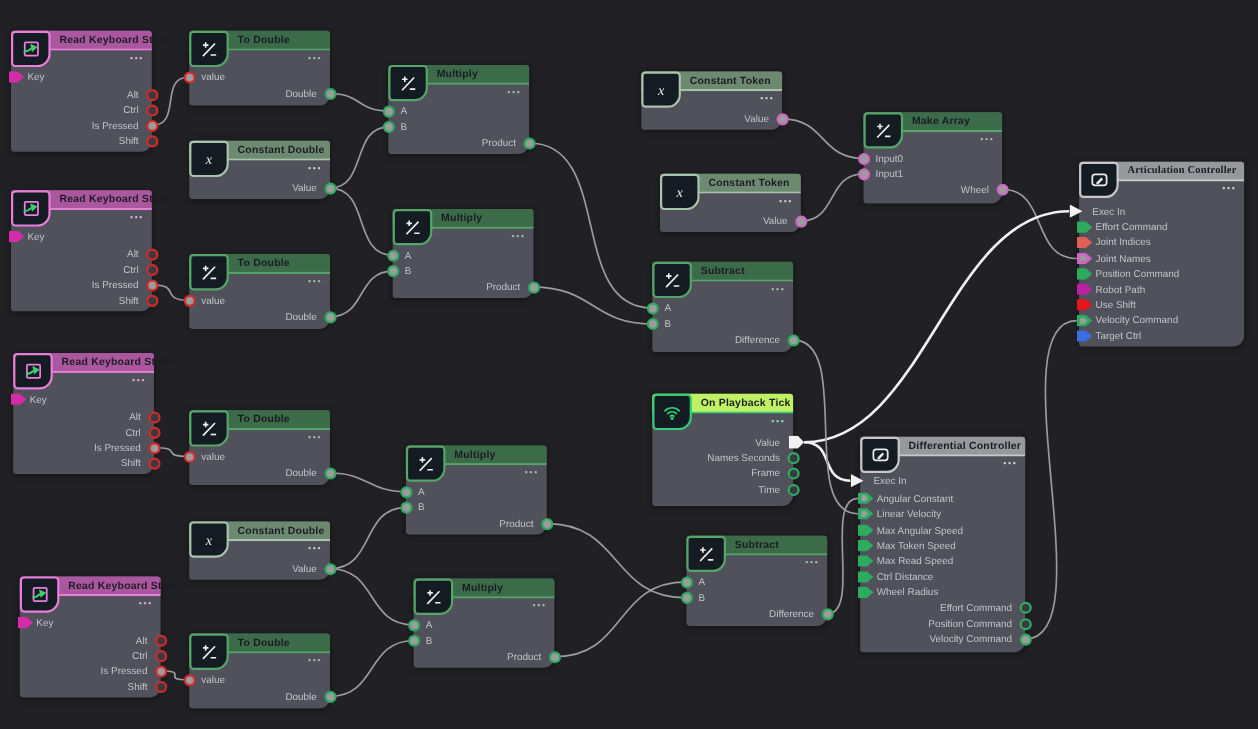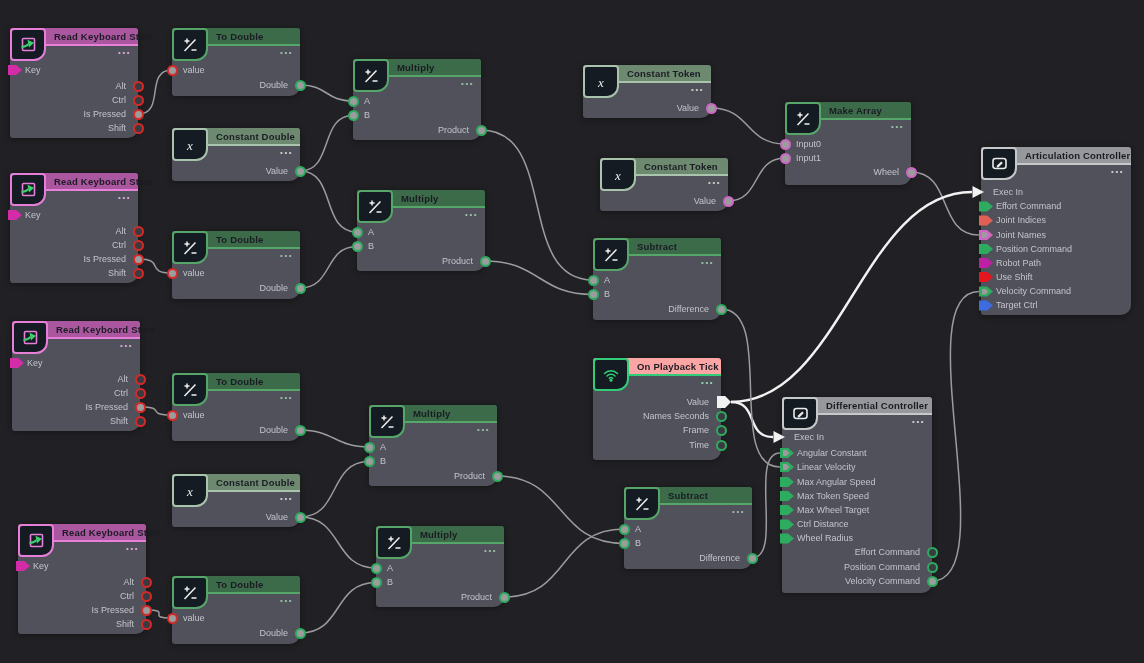--- a/index.html
+++ b/index.html
@@ -450,21 +450,21 @@
         </div>
         <div class="dots" style="color: rgb(156, 194, 164);">•••</div>
         <div class="pin-label" style="top: 35.5px; left: 11px;">Input0</div>
         <span class="pin circle connected" style="border-color: rgb(207, 102, 196); left: -5.5px; top: 36.5px;"></span>
         <div class="pin-label" style="top: 49.5px; left: 11px;">Input1</div>
         <span class="pin circle connected" style="border-color: rgb(207, 102, 196); left: -5.5px; top: 50.5px;"></span>
         <div class="pin-label" style="top: 63.5px; right: 12px; text-align: right;">Wheel</div>
         <span class="pin circle connected" style="border-color: rgb(207, 102, 196); left: 120.5px; top: 64.5px;"></span>
       </div>
       <div class="node" style="left: 593px; top: 358px; width: 128px; height: 102px; background: rgb(81, 81, 92);">
-        <div class="titlebar" style="background: #fca5a5; border-bottom-color: rgb(49, 205, 120);">
+        <div class="titlebar" style="background: #bef264; border-bottom-color: rgb(49, 205, 120);">
           <span class="title">On Playback Tick</span>
         </div>
         <div class="icon-tile" style="border-color: rgb(49, 205, 120);">
           <svg class="icon" width="22" height="22" viewBox="0 0 22 22">
      <g stroke="#2fd075" fill="none" stroke-width="1.5" stroke-linecap="round">
      <path d="M4.5 9.5 a9 9 0 0 1 13 0"></path>
               <path d="M7 12 a5.5 5.5 0 0 1 8 0"></path>
               <path d="M9.3 14.3 a2.5 2.5 0 0 1 3.4 0"></path>
             </g>
      <circle cx="11" cy="16.3" r="1.5" fill="#2fd075"></circle>
@@ -498,35 +498,35 @@
           <span class="tag-inner"></span>
         </span>
         <div class="pin-label" style="top: 63.5px; left: 15px;">Linear Velocity</div>
         <span class="pin tag tagshape" style="background: rgb(45, 171, 94); left: -2px; top: 64px;">
           <span class="tag-inner"></span>
         </span>
         <div class="pin-label" style="top: 78.5px; left: 15px;">Max Angular Speed</div>
         <span class="pin tag tagshape" style="background: rgb(45, 171, 94); left: -2px; top: 79px;"></span>
         <div class="pin-label" style="top: 92.5px; left: 15px;">Max Token Speed</div>
         <span class="pin tag tagshape" style="background: rgb(45, 171, 94); left: -2px; top: 93px;"></span>
-        <div class="pin-label" style="top: 106.5px; left: 15px;">Max Wheel Target</div>
+        <div class="pin-label" style="top: 106.5px; left: 15px;">Max Read Speed</div>
         <span class="pin tag tagshape" style="background: rgb(45, 171, 94); left: -2px; top: 107px;"></span>
         <div class="pin-label" style="top: 121px; left: 15px;">Ctrl Distance</div>
         <span class="pin tag tagshape" style="background: rgb(45, 171, 94); left: -2px; top: 121.5px;"></span>
         <div class="pin-label" style="top: 135px; left: 15px;">Wheel Radius</div>
         <span class="pin tag tagshape" style="background: rgb(45, 171, 94); left: -2px; top: 135.5px;"></span>
         <div class="pin-label" style="top: 149px; right: 12px; text-align: right;">Effort Command</div>
         <span class="pin circle hollow" style="border-color: rgb(45, 171, 94); left: 144.5px; top: 150px;"></span>
         <div class="pin-label" style="top: 163.5px; right: 12px; text-align: right;">Position Command</div>
         <span class="pin circle hollow" style="border-color: rgb(45, 171, 94); left: 144.5px; top: 164.5px;"></span>
         <div class="pin-label" style="top: 177.5px; right: 12px; text-align: right;">Velocity Command</div>
         <span class="pin circle connected" style="border-color: rgb(45, 171, 94); left: 144.5px; top: 178.5px;"></span>
       </div>
       <div class="node" style="left: 981px; top: 147px; width: 150px; height: 168px; background: rgb(81, 81, 92);">
-        <div class="titlebar" style="background: rgb(151, 152, 155); border-bottom-color: rgb(198, 200, 202);">
+        <div class="titlebar" style="background: rgb(151, 152, 155); border-bottom-color: rgb(198, 200, 202); font-family: Liberation Serif, serif;">
           <span class="title">Articulation Controller</span>
         </div>
         <div class="icon-tile" style="border-color: rgb(198, 200, 202);">
           <svg class="icon" width="21" height="21" viewBox="0 0 21 21">
      <rect x="4" y="5.5" width="13" height="10" rx="2.5" fill="none" stroke="#e9eaeb" stroke-width="1.6"></rect>
      <path d="M8 12.6 L12.2 8.4 L13.8 10 L9.6 14.2 L7.6 14.6 Z" fill="#e9eaeb"></path>
           </svg>
         </div>
         <div class="dots" style="color: rgb(210, 211, 213);">•••</div>
         <div class="pin-label" style="top: 38.5px; left: 12px;">Exec In</div>

